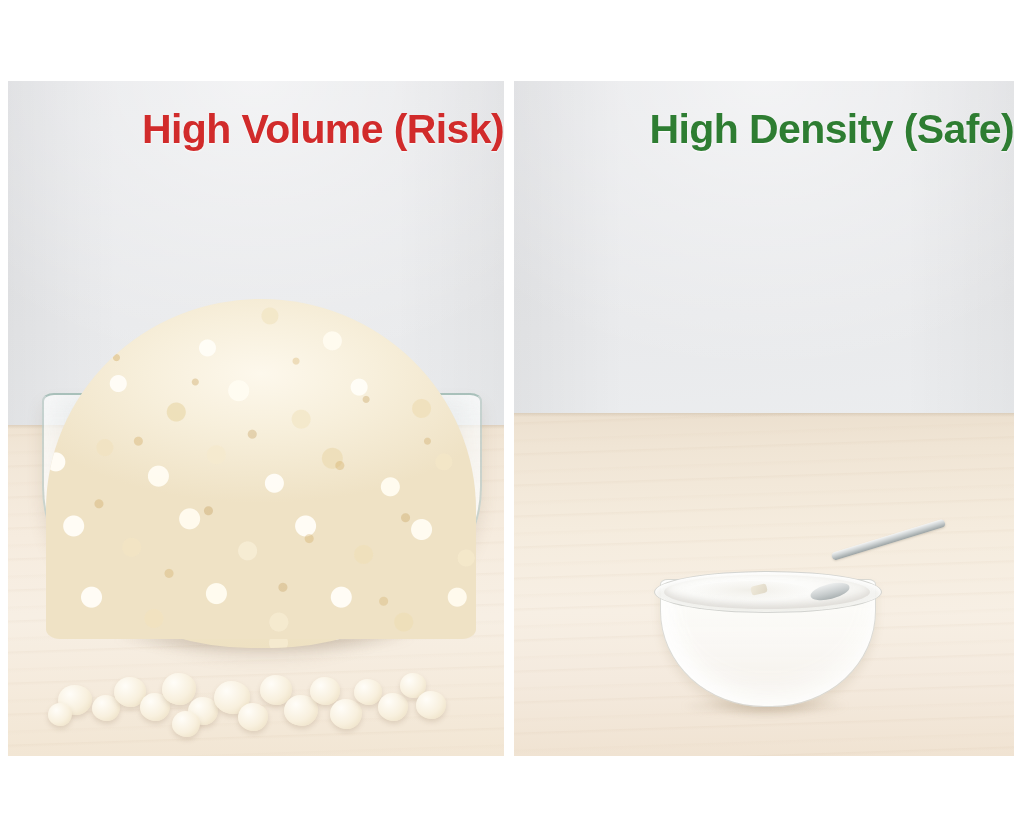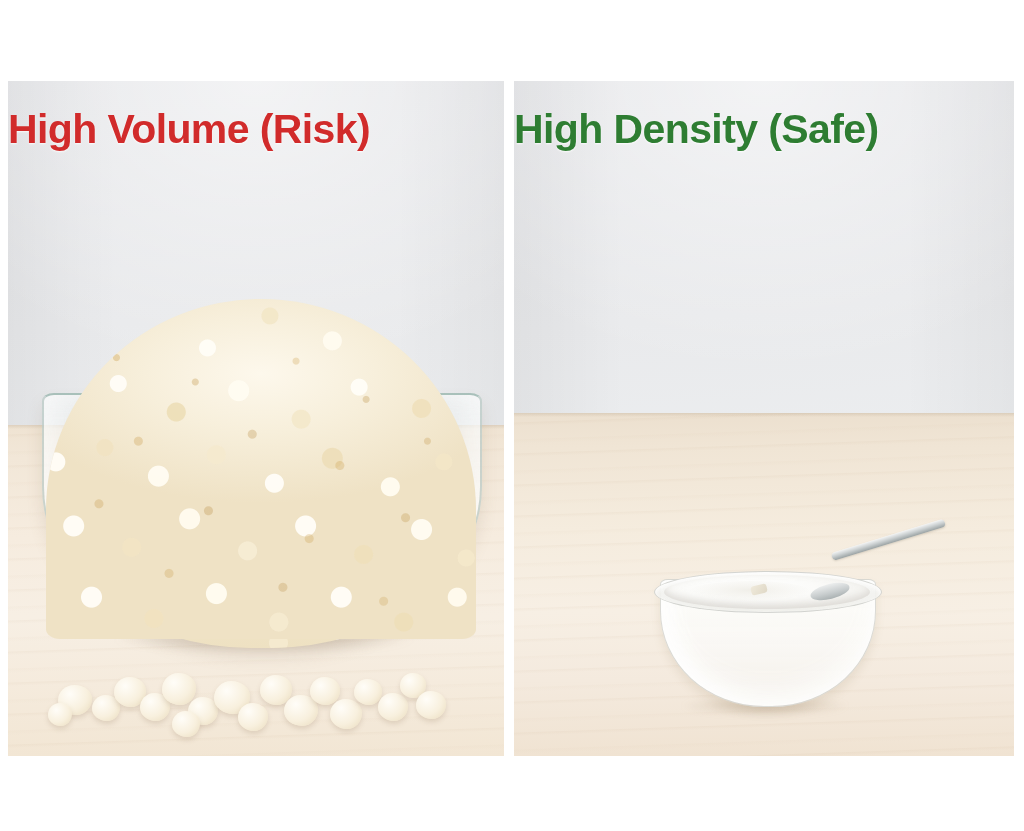--- a/index.html
+++ b/index.html
@@ -41,21 +41,21 @@
       radial-gradient(120% 70% at 50% 0%, rgba(255,255,255,.55) 0%, rgba(255,255,255,0) 62%),
       linear-gradient(90deg, rgba(0,0,0,.045) 0%, rgba(0,0,0,0) 22%, rgba(0,0,0,0) 78%, rgba(0,0,0,.035) 100%);
     pointer-events: none;
   }
 
   
   .panel-title {
     position: absolute;
     left: 0; right: 0;
     top: 27px;
-    text-align: left;
+    text-align: right;
     font-size: 41px;
     font-weight: 700;
     letter-spacing: -0.6px;
     line-height: 1.05;
     text-shadow: 0 1px 2px rgba(255,255,255,.85);
     white-space: nowrap;
   }
 
   
   .table-surface {

